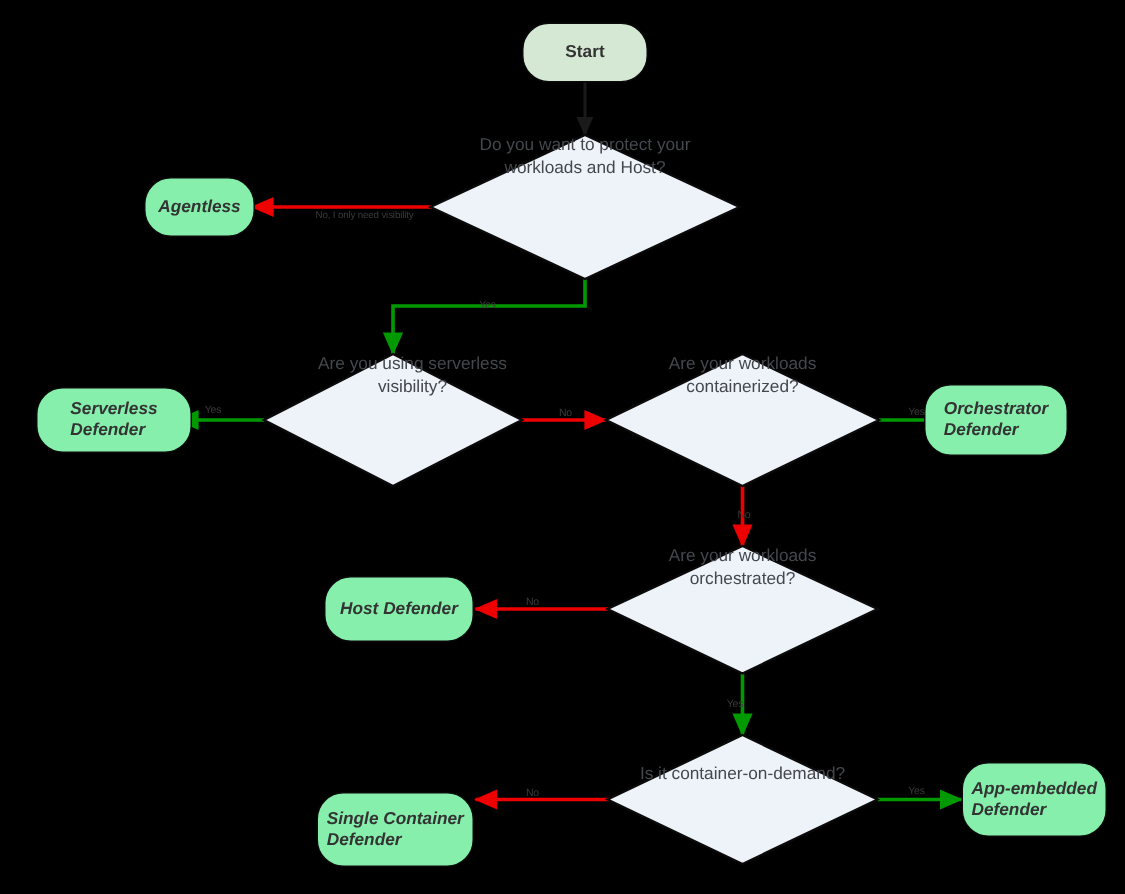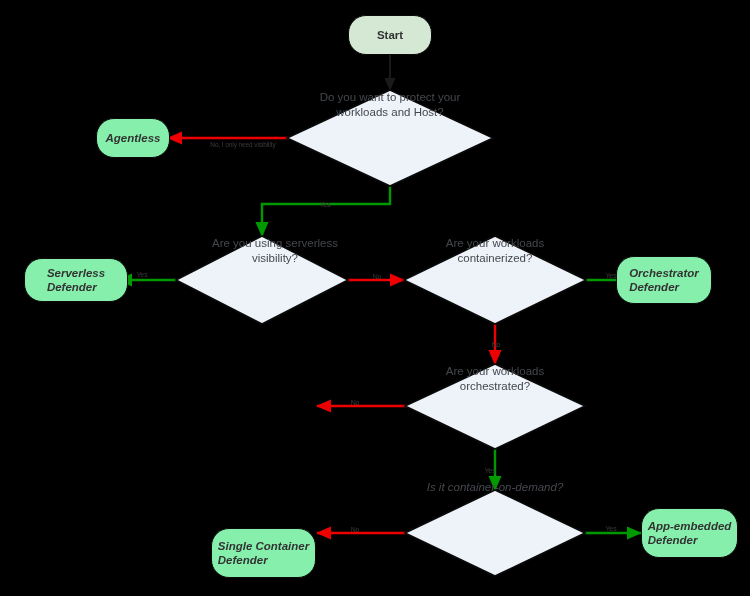--- a/index.html
+++ b/index.html
@@ -144,21 +144,21 @@
     </div>
   </div>
 
   <div class="decision" style="left:405px; top:364px; width:180px; height:85px;">
     <div class="dlabel">
       <span>Are your workloads</span><br>
       <span>orchestrated?</span>
     </div>
   </div>
 
-  <div class="decision" style="left:405px; top:480px; width:180px; height:86px;font-style:italic;">
+  <div class="decision" style="left:405px; top:509px; width:180px; height:86px;">
     <div class="dlabel" style="width:92%;">Is it container-on-demand?</div>
   </div>
 
   <div class="node terminal start-node" style="left:348px; top:15px; width:84px; height:40px;">
     <span>Start</span>
   </div>
 
   <div class="node terminal defender-node" style="left:96px; top:118px; width:74px; height:40px;">
     <span>Agentless</span>
   </div>
@@ -170,20 +170,23 @@
     </span>
   </div>
 
   <div class="node terminal defender-node" style="left:616px; top:256px; width:96px; height:48px;">
     <span>
       <span>Orchestrator</span><br>
       <span>Defender</span>
     </span>
   </div>
 
+  <div class="node terminal defender-node" style="left:216px; top:384px; width:100px; height:44px;">
+    <span>Host Defender</span>
+  </div>
 
   <div class="node terminal defender-node" style="left:211px; top:528px; width:105px; height:50px;">
     <span>
       <span>Single Container</span><br>
       <span>Defender</span>
     </span>
   </div>
 
   <div class="node terminal defender-node" style="left:641px; top:508px; width:97px; height:50px;">
     <span>

